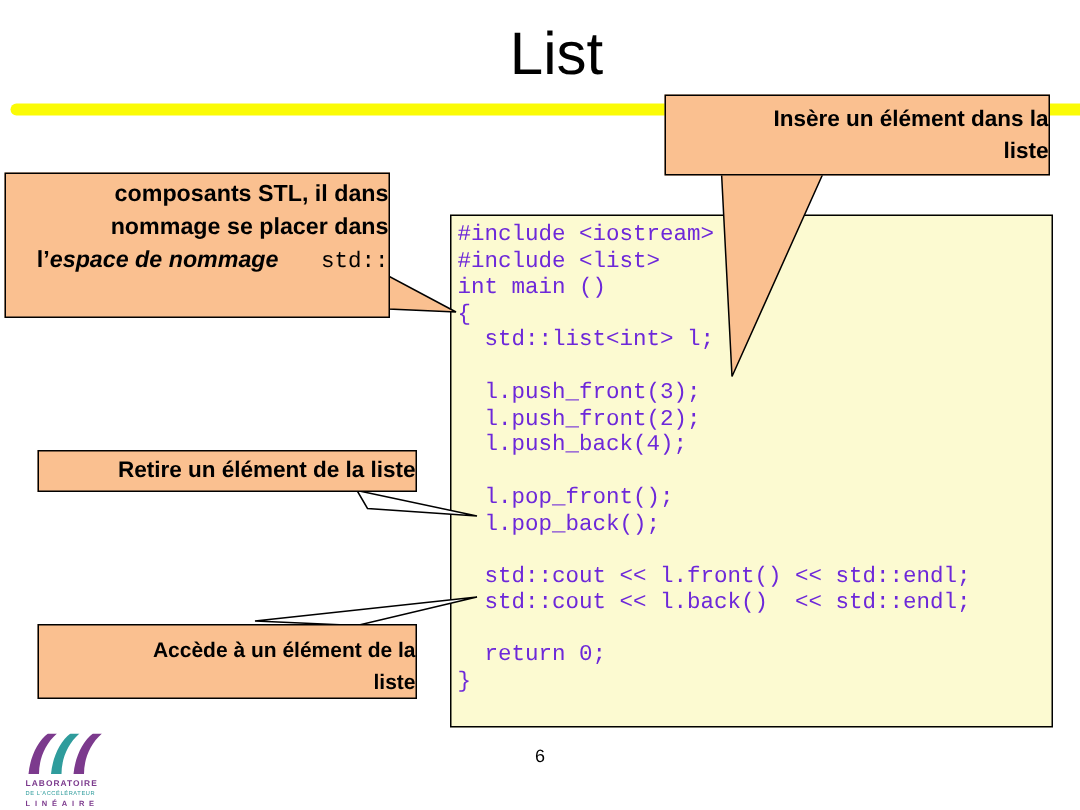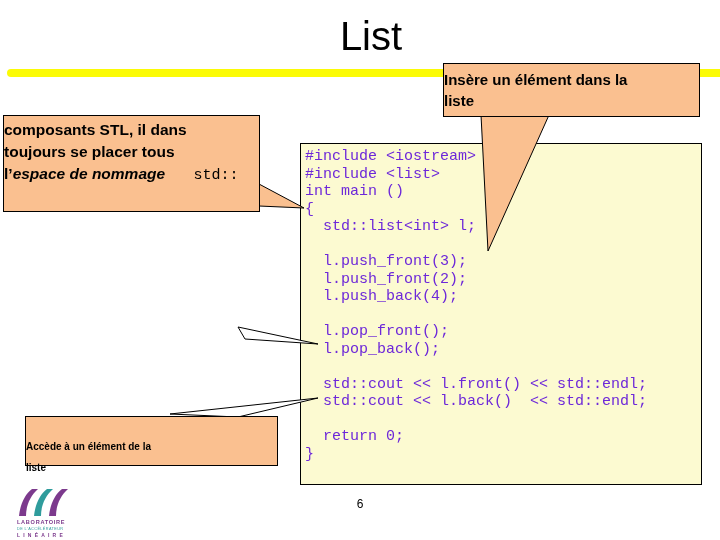--- a/index.html
+++ b/index.html
@@ -31,29 +31,29 @@
     margin:0;padding:4px 0 0 4px;
     font-family:"Liberation Mono",monospace;
     font-size:15px;line-height:17.5px;color:#6d28d9;white-space:pre;
   }
   .overlay{
     position:absolute;left:0;top:0;width:720px;height:540px;
     z-index:2;pointer-events:none;
   }
   .callout{
     position:absolute;background:var(--tan);border:1px solid #000;
-    box-sizing:border-box;color:#000;font-weight:bold;text-align:left;
+    box-sizing:border-box;color:#000;font-weight:bold;text-align:right;
     z-index:3;
   }
   .callout .ln{display:block;}
   .co-insere{left:443px;top:63px;width:257px;height:54px;font-size:15px;line-height:21px;padding-top:5px;}
   .co-comme{left:3px;top:115px;width:257px;height:97px;font-size:15.5px;line-height:22px;padding-top:3px;}
   .co-comme .mono{font-family:Liberation Mono, monospace;font-weight:normal;font-size:15px;margin-left:24px;}
   .co-retire{left:25px;top:300px;width:253px;height:28px;font-size:15px;line-height:25px;}
-  .co-accede{left:25px;top:416px;width:253px;height:50px;font-size:10px;line-height:21px;padding-top:19px;}
+  .co-accede{left:25px;top:416px;width:253px;height:50px;font-size:14px;line-height:21px;padding-top:6px;}
   .pagenum{
     position:absolute;left:340px;top:497px;width:40px;text-align:center;
     font-size:12px;color:#000;
   }
   .logo{position:absolute;left:16px;top:489px;z-index:1;}
 </style>
 </head>
 <body>
 
 <div class="slide">
@@ -90,24 +90,27 @@
     <polygon points="170,414 318,398 238,417" fill="#ffffff" stroke="#000" stroke-width="1"></polygon>
   </svg>
 
   <div class="callout co-insere">
     <span class="ln">Insère un élément dans la</span>
     <span class="ln">liste</span>
   </div>
 
   <div class="callout co-comme">
     <span class="ln">composants STL, il dans</span>
-    <span class="ln">toujours se placer tous</span>
+    <span class="ln">nommage se placer dans</span>
     <span class="ln"><span>l’</span><em>espace de nommage</em> <span class="mono">std::</span></span>
   </div>
 
+  <div class="callout co-retire">
+    <span class="ln">Retire un élément de la liste</span>
+  </div>
 
   <div class="callout co-accede">
     <span class="ln">Accède à un élément de la</span>
     <span class="ln">liste</span>
   </div>
 
   <div class="pagenum">6</div>
 
   <svg class="logo" width="68" height="50" viewBox="0 0 68 50">
     <path d="M3,27 C4,16 9,5 16,0 L22,0 C14,7 10,17 10,27 Z" fill="#7C3A8D"></path>

